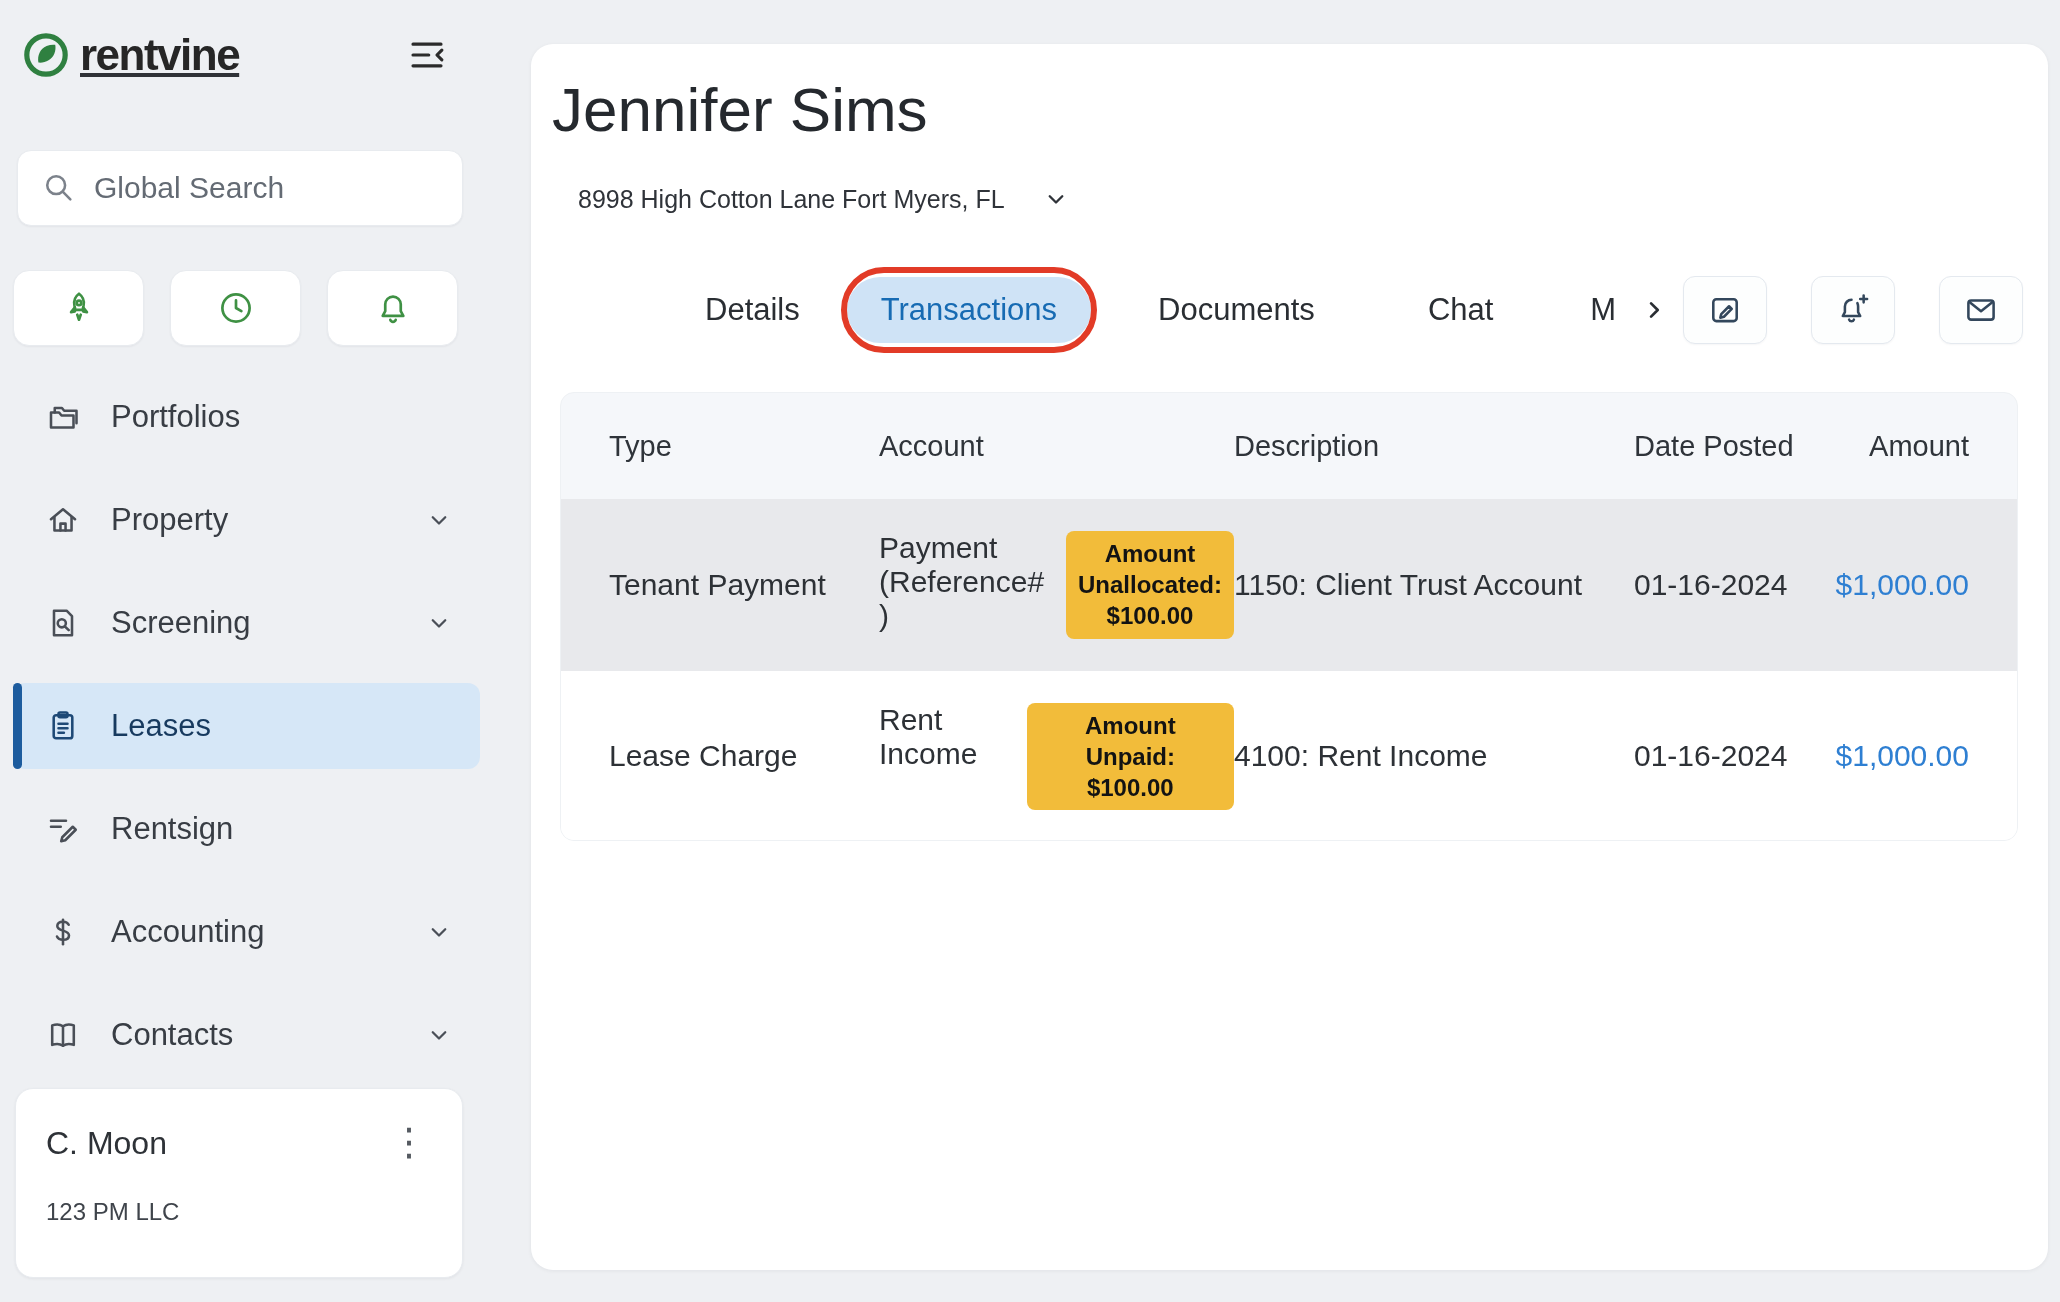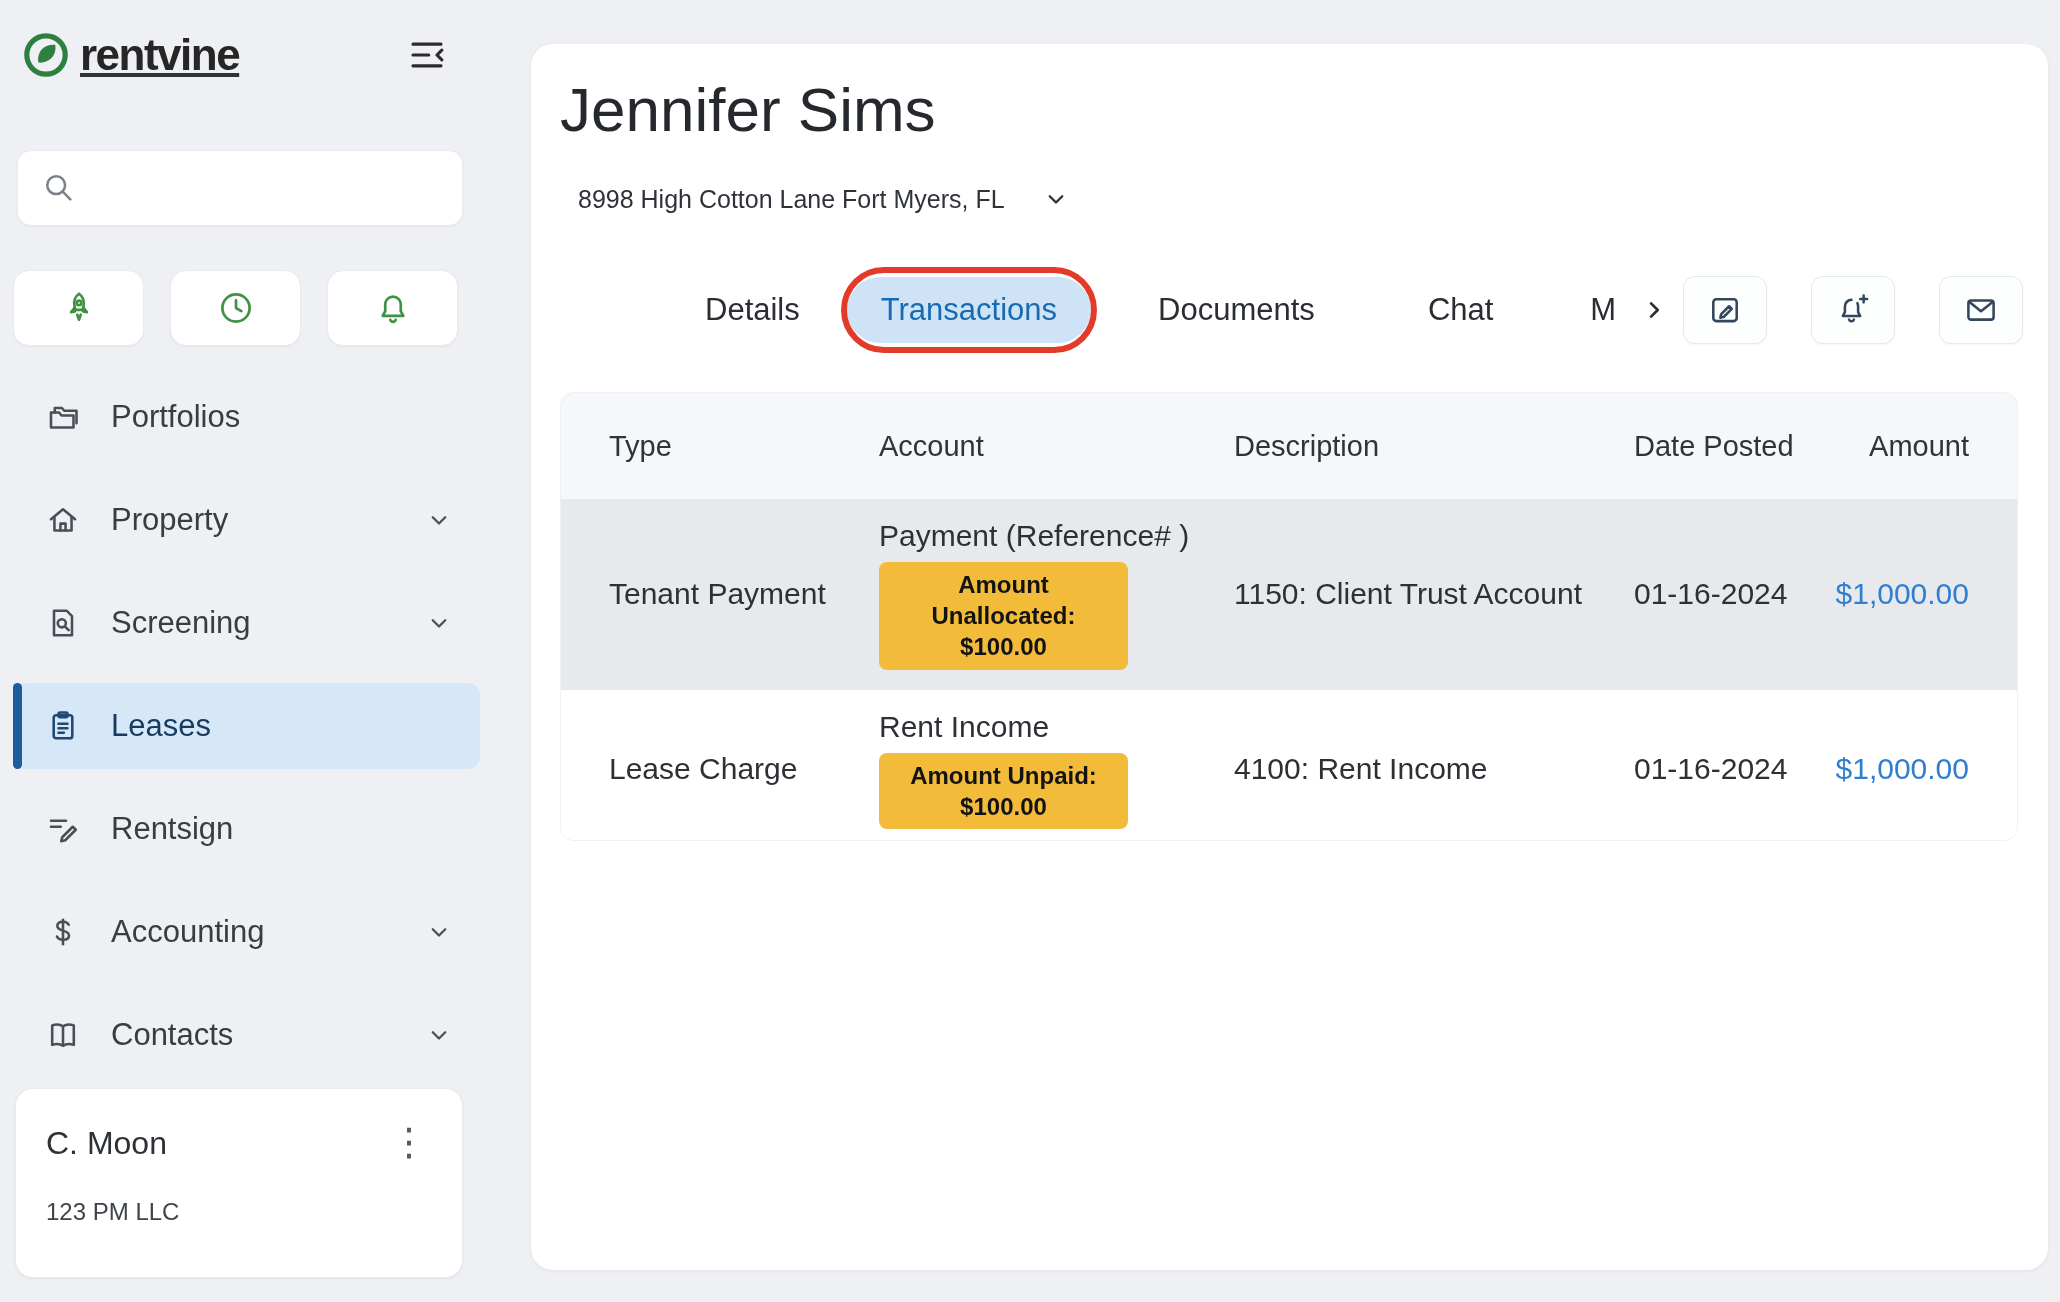--- a/index.html
+++ b/index.html
@@ -69,21 +69,21 @@
   .user-name-row { display: flex; justify-content: space-between; align-items: flex-start; }
   .user-name { font-size: 32px; color: #2e3237; }
   .user-menu { font-size: 38px; color: #555a61; line-height: 0.9; cursor: pointer; padding: 0 8px; }
   .user-company { margin-top: 36px; font-size: 24px; color: #3f444b; }
 
   
   .main-card {
     position: absolute; left: 531px; top: 44px; width: 1517px; height: 1226px;
     background: #fff; border-radius: 22px; box-shadow: 0 1px 4px rgba(16,24,40,.06);
   }
-  .page-title { position: absolute; left: 29px; top: 30px; font-size: 62px; font-weight: 500; color: #25292e; }
+  .page-title { position: absolute; left: 21px; top: 30px; font-size: 62px; font-weight: 500; color: #25292e; }
   .actions-btn {
     position: absolute; top: 36px; right: 30px; height: 76px; padding: 0 32px 0 40px;
     background: #2a7b43; border: none; border-radius: 38px; color: #fff; font-size: 31px;
     display: flex; align-items: center; gap: 18px; font-family: inherit; cursor: pointer;
   }
   .actions-btn svg { width: 28px; height: 28px; }
 
   .subtitle-row {
     position: absolute; left: 47px; top: 140px; display: flex; align-items: center;
     gap: 36px; font-size: 25px; color: #2f3339; cursor: pointer;
@@ -126,21 +126,21 @@
   }
   .t-grid {
     display: grid; grid-template-columns: 270px 355px 400px 190px 1fr;
     padding: 0 48px; align-items: center;
   }
   .t-head { height: 106px; font-size: 29px; color: #2f343a; }
   .t-row { font-size: 30px; color: #2d3136; }
   .t-row.shaded { background: #e8e9ec; min-height: 146px; }
   .t-row.white { background: #ffffff; min-height: 138px; }
   .right { text-align: right; }
-  .desc-cell { display: flex; flex-direction: column; align-items: flex-start; gap: 9px; padding: 20px 0; }
+  .desc-cell { display: flex; flex-direction: row; align-items: flex-start; gap: 9px; padding: 32px 0; }
   .badge {
     width: 249px; background: #f2bc3a; border-radius: 8px; padding: 7px 12px;
     text-align: center; font-size: 24px; font-weight: 700; color: #131313; line-height: 1.3;
   }
   .badge-line { display: block; }
   .amount { color: #2e7fd2; cursor: pointer; }
 </style>
 </head>
 <body>
 
@@ -164,20 +164,21 @@
     </span>
   </div>
 
   <div class="search-box">
     <span class="search-icon">
       <svg viewBox="0 0 24 24" fill="none" stroke="currentColor" stroke-width="1.8" stroke-linecap="round">
           <circle cx="10" cy="10" r="6.3"></circle>
           <path d="M14.8 14.8 20 20"></path>
         </svg>
     </span>
+    <input placeholder="Global Search" style="">
   </div>
 
   <div class="quick-actions">
     <div class="qa-btn">
       <span>
         <svg viewBox="0 0 24 24" fill="none" stroke="currentColor" stroke-width="1.7" stroke-linecap="round" stroke-linejoin="round" width="38" height="38">
             <path d="M12 3c2.2 1.6 3.4 4.2 2.9 7.2l-.6 3H9.7l-.6-3C8.6 7.2 9.8 4.6 12 3z"></path>
             <circle cx="12" cy="8.8" r="1.4"></circle>
             <path d="M9.3 11.8 7 14.6l2.4-.5"></path>
             <path d="M14.7 11.8 17 14.6l-2.4-.5"></path>

